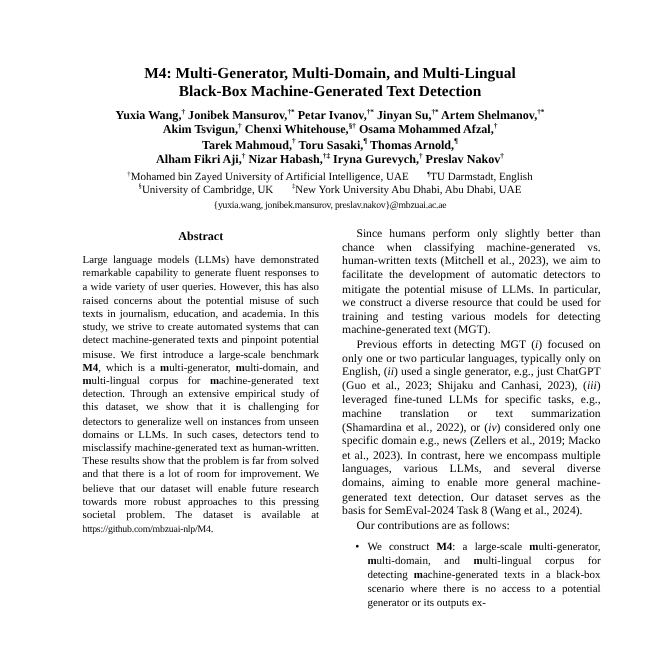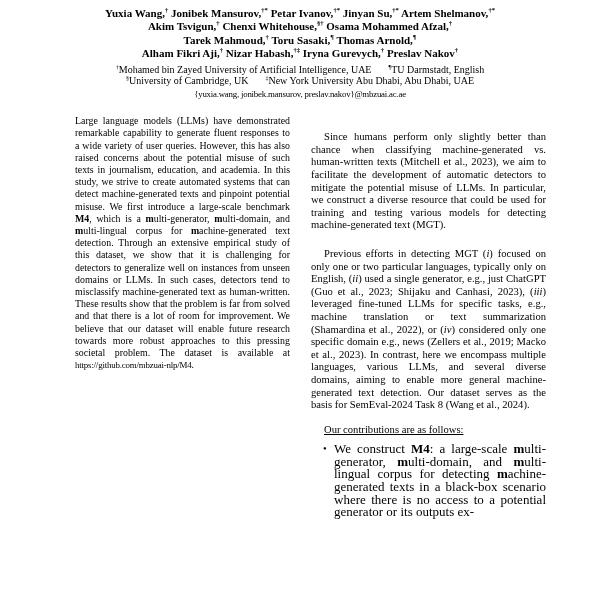--- a/index.html
+++ b/index.html
@@ -42,58 +42,63 @@
   }
 
   .section-heading {
     font-weight: bold; font-size: 11.6px; margin: 13px 0 9px 0;
   }
   .section-number { display: inline-block; margin-right: 14px; }
 
   .body-par {
     font-size: 10.6px; line-height: 12.6px; text-align: justify; margin: 0;
   }
-  .indent { text-indent: 13px; margin-top: 16px; }
+  .indent { text-indent: 13px; }
 
-  .contrib-lead { margin-top: 12px; text-decoration: underline; }
+  .contrib-lead { margin-top: 1px; }
 
   .bullet-list { margin-top: 7px; }
   .bullet-item { display: flex; padding-left: 12px; }
   .bullet-marker { width: 11px; flex: 0 0 11px; font-size: 10.6px; line-height: 12.6px; }
-  .bullet-text { flex: 1; font-size: 13px; line-height: 12.6px; text-align: justify; }
+  .bullet-text { flex: 1; font-size: 10px; line-height: 12.6px; text-align: justify; }
 
   .sup { vertical-align: super; font-size: 0.60em; line-height: 0; }
   .b { font-weight: bold; }
   .i { font-style: italic; }
   .mono { font-family: Liberation Serif, serif; font-size: 0.90em; letter-spacing: -0.2px; }
   .sp { display: inline-block; width: 1.7em; }
 </style>
 </head>
 <body>
 
 <div class="page">
 
+  <div class="title-block">
+    <div class="title-line">M4: Multi-Generator, Multi-Domain, and Multi-Lingual</div>
+    <div class="title-line">Black-Box Machine-Generated Text Detection</div>
+  </div>
 
   <div class="authors-block">
     <div class="author-line"><span>Yuxia Wang,</span><span class="sup">†</span><span> Jonibek Mansurov,</span><span class="sup">†*</span><span> Petar Ivanov,</span><span class="sup">†*</span><span> Jinyan Su,</span><span class="sup">†*</span><span> Artem Shelmanov,</span><span class="sup">†*</span></div>
     <div class="author-line"><span>Akim Tsvigun,</span><span class="sup">†</span><span> Chenxi Whitehouse,</span><span class="sup">§†</span><span> Osama Mohammed Afzal,</span><span class="sup">†</span></div>
     <div class="author-line"><span>Tarek Mahmoud,</span><span class="sup">†</span><span> Toru Sasaki,</span><span class="sup">¶</span><span> Thomas Arnold,</span><span class="sup">¶</span></div>
     <div class="author-line"><span>Alham Fikri Aji,</span><span class="sup">†</span><span> Nizar Habash,</span><span class="sup">†‡</span><span> Iryna Gurevych,</span><span class="sup">†</span><span> Preslav Nakov</span><span class="sup">†</span></div>
   </div>
 
   <div class="affil-block">
     <div class="affil-line"><span class="sup">†</span><span>Mohamed bin Zayed University of Artificial Intelligence, UAE</span><span class="sp"></span><span class="sup">¶</span><span>TU Darmstadt, English</span></div>
     <div class="affil-line"><span class="sup">§</span><span>University of Cambridge, UK</span><span class="sp"></span><span class="sup">‡</span><span>New York University Abu Dhabi, Abu Dhabi, UAE</span></div>
   </div>
 
   <div class="email-line">{yuxia.wang, jonibek.mansurov, preslav.nakov}@mbzuai.ac.ae</div>
 
   <div class="columns">
 
     <div class="col-left">
+      <div class="abstract-heading">Abstract</div>
       <div class="abstract-body"><span>Large language models (LLMs) have demonstrated remarkable capability to generate fluent responses to a wide variety of user queries. However, this has also raised concerns about the potential misuse of such texts in journalism, education, and academia. In this study, we strive to create automated systems that can detect machine-generated texts and pinpoint potential misuse. We first introduce a large-scale benchmark </span><span class="b">M4</span><span>, which is a </span><span class="b">m</span><span>ulti-generator, </span><span class="b">m</span><span>ulti-domain, and </span><span class="b">m</span><span>ulti-lingual corpus for </span><span class="b">m</span><span>achine-generated text detection. Through an extensive empirical study of this dataset, we show that it is challenging for detectors to generalize well on instances from unseen domains or LLMs. In such cases, detectors tend to misclassify machine-generated text as human-written. These results show that the problem is far from solved and that there is a lot of room for improvement. We believe that our dataset will enable future research towards more robust approaches to this pressing societal problem. The dataset is available at </span><span class="mono">https://github.com/mbzuai-nlp/M4</span><span>.</span></div>
 
     </div>
 
     <div class="col-right">
       <p class="body-par indent">Since humans perform only slightly better than chance when classifying machine-generated vs. human-written texts (Mitchell et al., 2023), we aim to facilitate the development of automatic detectors to mitigate the potential misuse of LLMs. In particular, we construct a diverse resource that could be used for training and testing various models for detecting machine-generated text (MGT).</p>
       <p class="body-par indent"><span>Previous efforts in detecting MGT (</span><span class="i">i</span><span>) focused on only one or two particular languages, typically only on English, (</span><span class="i">ii</span><span>) used a single generator, e.g., just ChatGPT (Guo et al., 2023; Shijaku and Canhasi, 2023), (</span><span class="i">iii</span><span>) leveraged fine-tuned LLMs for specific tasks, e.g., machine translation or text summarization (Shamardina et al., 2022), or (</span><span class="i">iv</span><span>) considered only one specific domain e.g., news (Zellers et al., 2019; Macko et al., 2023). In contrast, here we encompass multiple languages, various LLMs, and several diverse domains, aiming to enable more general machine-generated text detection. Our dataset serves as the basis for SemEval-2024 Task 8 (Wang et al., 2024).</span></p>
       <p class="body-par indent contrib-lead">Our contributions are as follows:</p>
 
       <div class="bullet-list">

